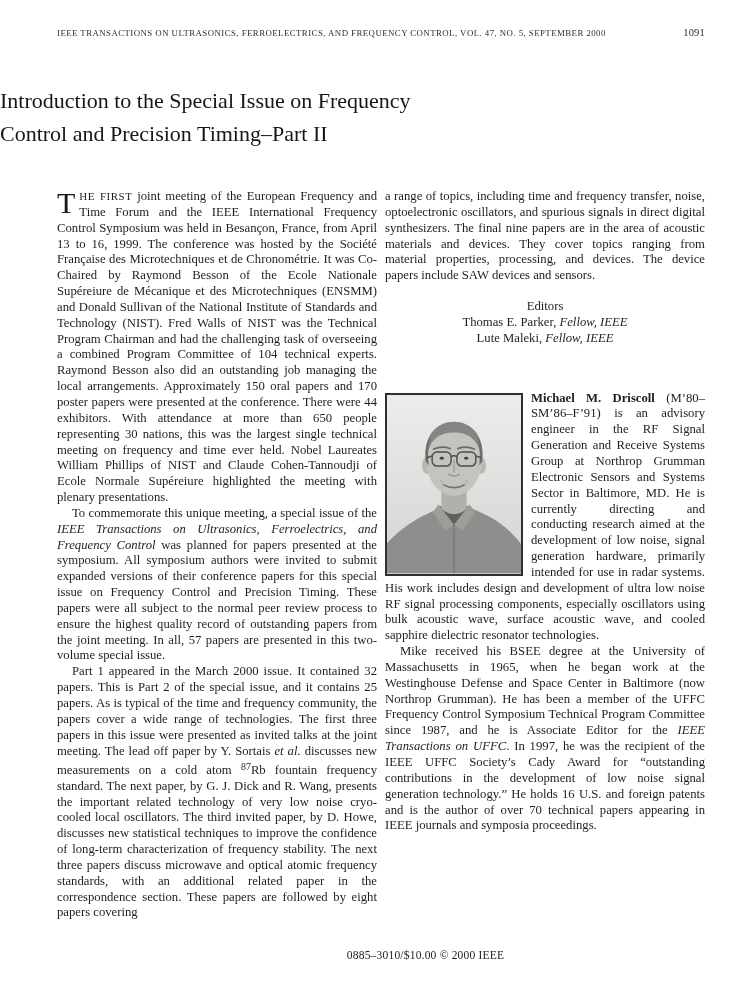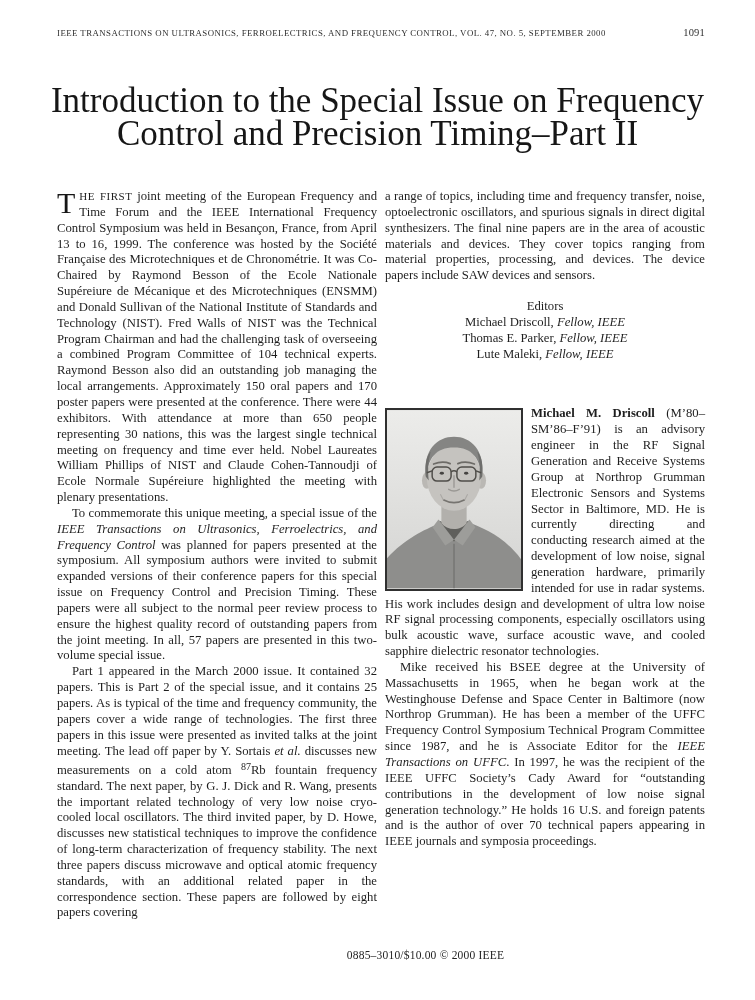--- a/index.html
+++ b/index.html
@@ -16,22 +16,22 @@
     position: absolute;
     top: 27px; left: 57px; width: 648px;
     display: flex; justify-content: space-between; align-items: baseline;
     font-size: 8.8px; letter-spacing: 0.45px; color: #2e2e2e;
     white-space: nowrap;
   }
   .running-header .pageno { font-size: 10.5px; letter-spacing: 0.2px; }
   .article-title {
     position: absolute;
     top: 84px; left: 0; width: 755px;
-    text-align: center;
-    font-size: 35px; line-height: 33px;
+    text-align: left;
+    font-size: 22px; line-height: 33px;
     color: #161616;
   }
   .columns {
     position: absolute;
     top: 189px; left: 57px; width: 648px;
     display: flex; gap: 8px;
   }
   .col {
     width: 320px;
     font-size: 12.7px; line-height: 15.85px;
@@ -97,21 +97,20 @@
       </p>
       <p class="para indent"><span>To commemorate this unique meeting, a special issue of the </span><span class="seg-i">IEEE Transactions on Ultrasonics, Ferroelectrics, and Frequency Control</span><span> was planned for papers presented at the symposium. All symposium authors were invited to submit expanded versions of their conference papers for this special issue on Frequency Control and Precision Timing. These papers were all subject to the normal peer review process to ensure the highest quality record of outstanding papers from the joint meeting. In all, 57 papers are presented in this two-volume special issue.</span></p>
       <p class="para indent"><span>Part 1 appeared in the March 2000 issue. It contained 32 papers. This is Part 2 of the special issue, and it contains 25 papers. As is typical of the time and frequency community, the papers cover a wide range of technologies. The first three papers in this issue were presented as invited talks at the joint meeting. The lead off paper by Y. Sortais </span><span class="seg-i">et al.</span><span> discusses new measurements on a cold atom </span><span class="seg-sup">87</span><span>Rb fountain frequency standard. The next paper, by G. J. Dick and R. Wang, presents the important related technology of very low noise cryo-cooled local oscillators. The third invited paper, by D. Howe, discusses new statistical techniques to improve the confidence of long-term characterization of frequency stability. The next three papers discuss microwave and optical atomic frequency standards, with an additional related paper in the correspondence section. These papers are followed by eight papers covering</span></p>
     </div>
 
     <div class="col">
       <p class="para"><span>a range of topics, including time and frequency transfer, noise, optoelectronic oscillators, and spurious signals in direct digital synthesizers. The final nine papers are in the area of acoustic materials and devices. They cover topics ranging from material properties, processing, and devices. The device papers include SAW devices and sensors.</span></p>
 
       <div class="editors-block">
         <div>Editors</div>
-        <div><span>Michael Driscoll, </span><span class="seg-i">Fellow, IEEE</span></div>
         <div><span>Thomas E. Parker, </span><span class="seg-i">Fellow, IEEE</span></div>
         <div><span>Lute Maleki, </span><span class="seg-i">Fellow, IEEE</span></div>
       </div>
 
       <div class="bio-block">
         <div class="bio-photo" title="Grayscale portrait photograph of Michael M. Driscoll">
           <svg viewBox="0 0 138 183" xmlns="http://www.w3.org/2000/svg">
             <defs>
               <linearGradient id="phbg" x1="0" y1="0" x2="0" y2="1">
                 <stop offset="0" stop-color="#ececea"></stop>

